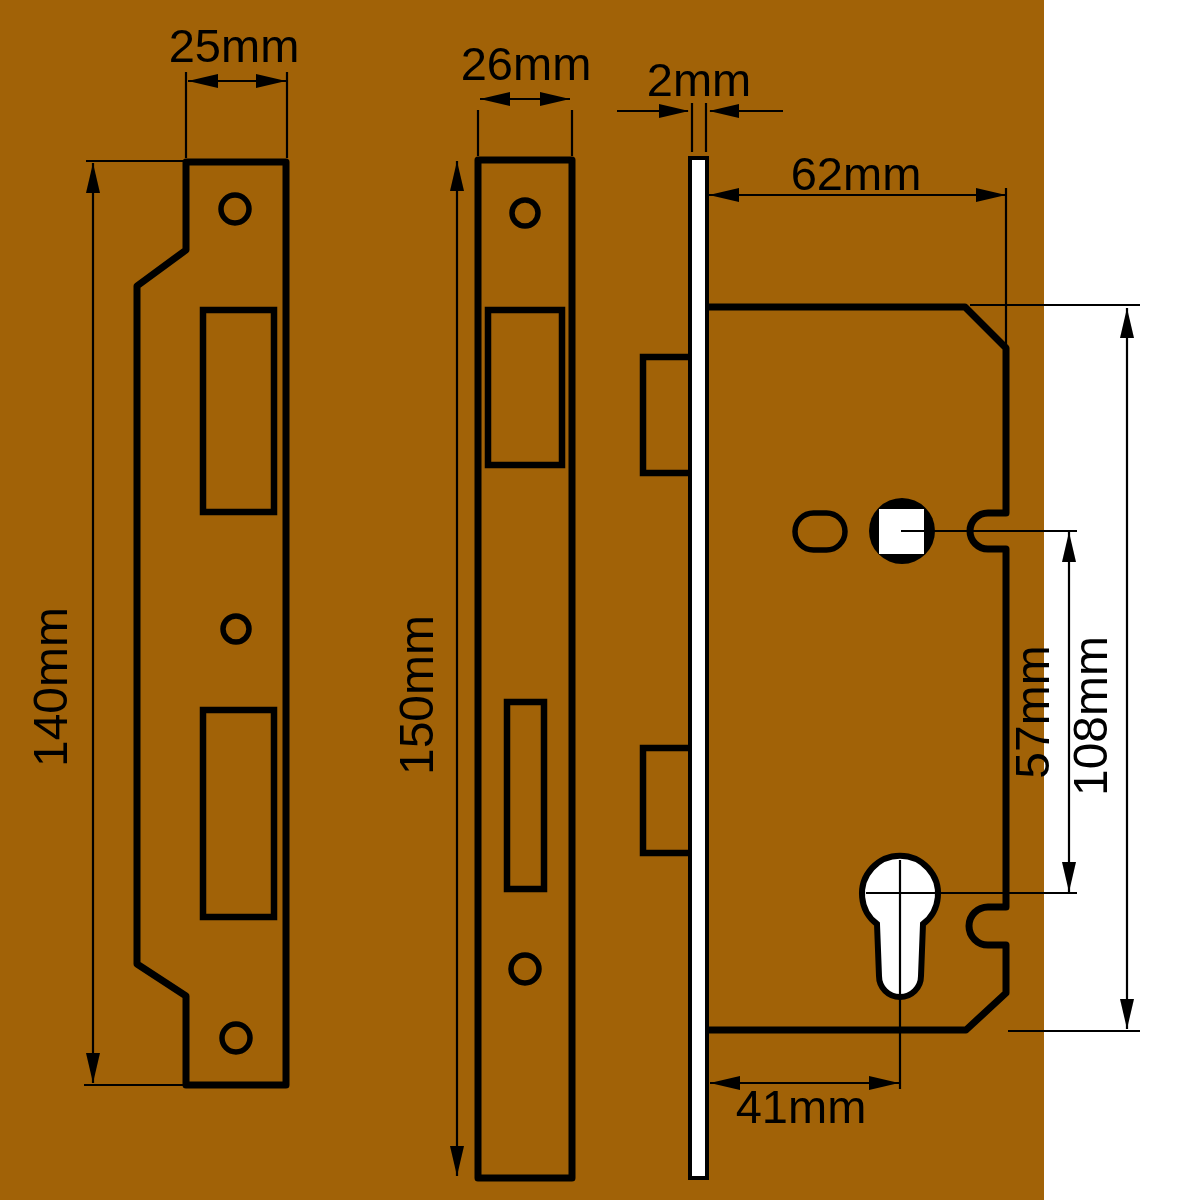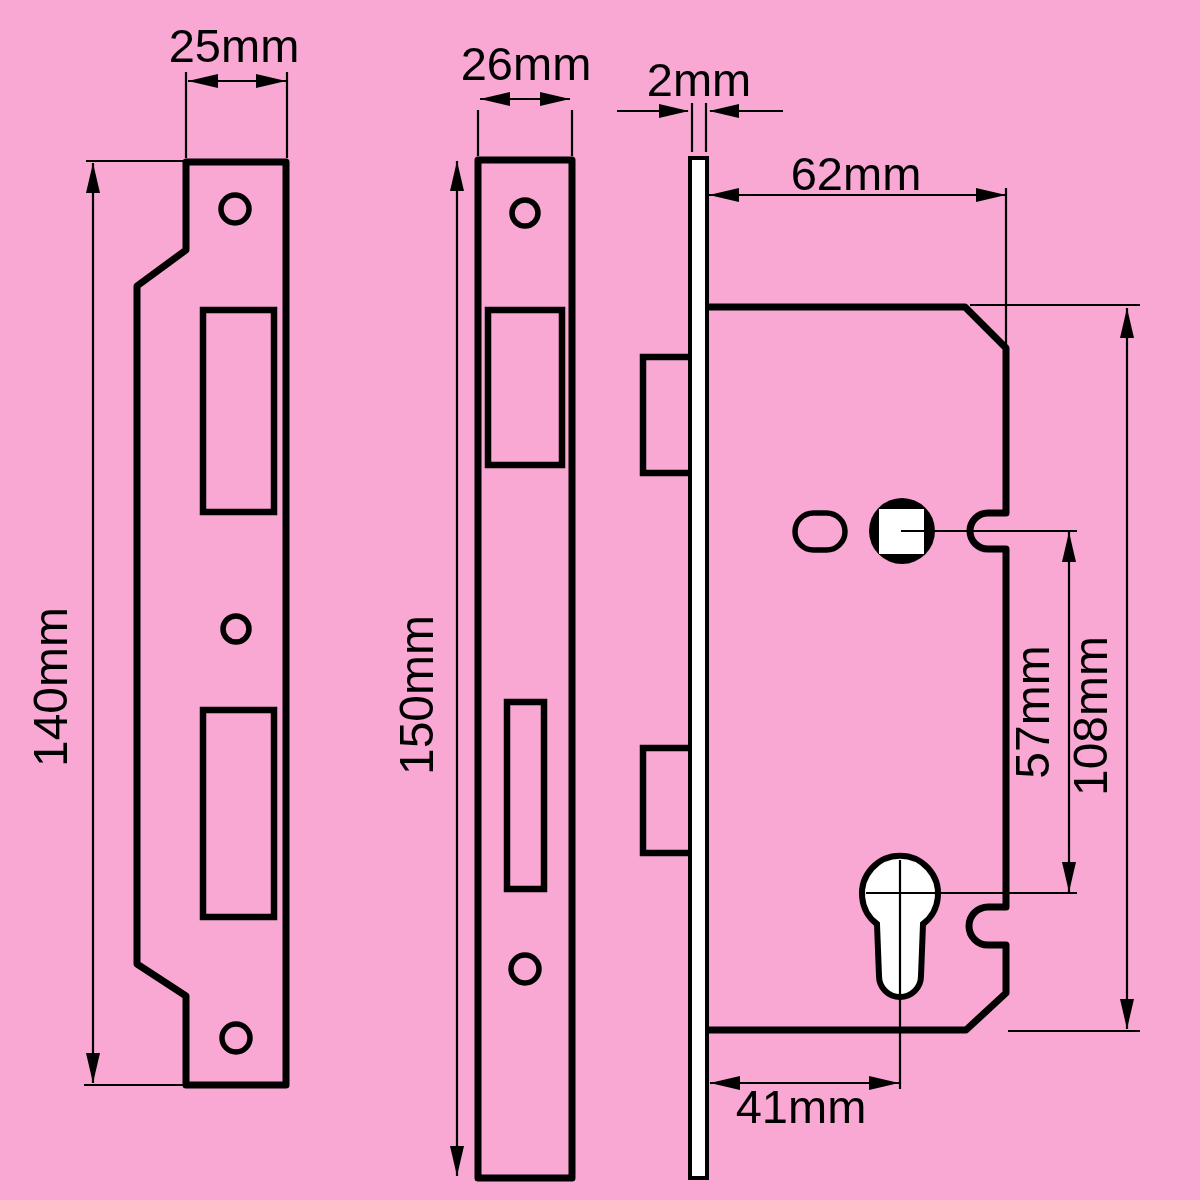--- a/index.html
+++ b/index.html
@@ -1,16 +1,16 @@
 <!DOCTYPE html>
 <html><head>
 <meta charset="utf-8">
 <style>
   html,body{margin:0;padding:0;background:#ffffff;}
-  .stage{width:1200px;height:1200px;background:#f9a8d4;position:relative;font-family:"Liberation Sans",sans-serif;text-align:right;}
+  .stage{width:1044px;height:1200px;background:#a16207;position:relative;font-family:"Liberation Sans",sans-serif;text-align:right;}
   svg{display:block;}
   .thick{fill:none;stroke:#000;stroke-width:7;stroke-linejoin:round;}
   .med{fill:none;stroke:#000;stroke-width:6.5;stroke-linejoin:miter;}
   .hole{fill:none;stroke:#000;stroke-width:5.5;}
   .plate-edge{fill:#fff;stroke:#000;stroke-width:4;}
   .thin{fill:none;stroke:#000;stroke-width:2.2;}
   .arrow{fill:#000;stroke:none;}
   .dimtext{fill:#000;font-size:47px;font-family:"Liberation Sans",sans-serif;}
   .dimtext-v{fill:#000;font-size:48px;font-family:"Liberation Sans",sans-serif;}
 </style>

